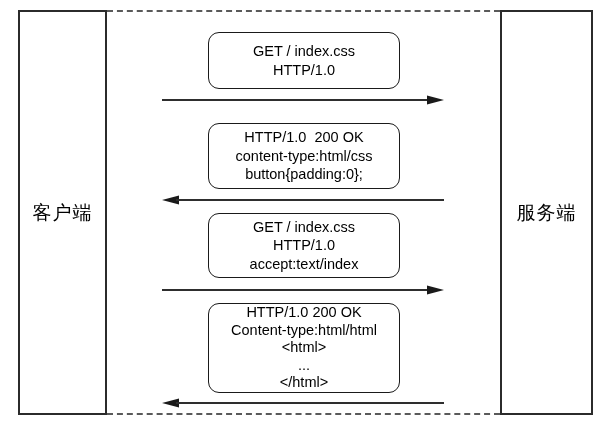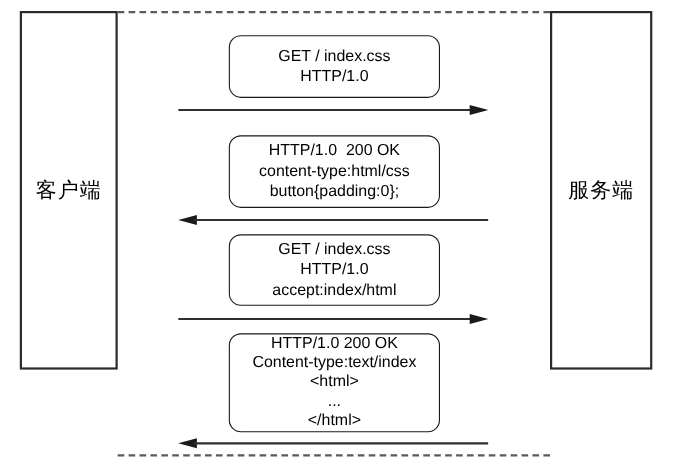--- a/index.html
+++ b/index.html
@@ -23,21 +23,21 @@
     height: 0;
     border-top: 2px dashed #5a5a5a;
   }
   .dash-top { top: 10px; }
   .dash-bottom { top: 413px; }
 
   
   .actor {
     position: absolute;
     top: 10px;
-    height: 326px;
+    height: 405px;
     background: #ffffff;
     border: 2px solid #2b2b2b;
     box-sizing: border-box;
     display: flex;
     align-items: center;
     justify-content: center;
     font-size: 19px;
     color: #000000;
     letter-spacing: 1px;
   }
@@ -117,30 +117,30 @@
     <div class="msg-line">button{padding:0};</div>
   </div>
   <svg class="arrow arrow-2" viewBox="0 0 282 12" xmlns="http://www.w3.org/2000/svg">
     <polygon points="0,6 17,1.5 17,10.5"></polygon>
     <line x1="14" y1="6" x2="282" y2="6"></line>
   </svg>
 
   <div class="msg msg-3">
     <div class="msg-line">GET / index.css</div>
     <div class="msg-line">HTTP/1.0</div>
-    <div class="msg-line">accept:index/html</div>
+    <div class="msg-line">accept:text/index</div>
   </div>
   <svg class="arrow arrow-3" viewBox="0 0 282 12" xmlns="http://www.w3.org/2000/svg">
     <line x1="0" y1="6" x2="268" y2="6"></line>
     <polygon points="282,6 265,1.5 265,10.5"></polygon>
   </svg>
 
   <div class="msg msg-4">
     <div class="msg-line">HTTP/1.0 200 OK</div>
-    <div class="msg-line">Content-type:text/index</div>
+    <div class="msg-line">Content-type:html/html</div>
     <div class="msg-line">&lt;html&gt;</div>
     <div class="msg-line">...</div>
     <div class="msg-line">&lt;/html&gt;</div>
   </div>
   <svg class="arrow arrow-4" viewBox="0 0 282 12" xmlns="http://www.w3.org/2000/svg">
     <polygon points="0,6 17,1.5 17,10.5"></polygon>
     <line x1="14" y1="6" x2="282" y2="6"></line>
   </svg>
 
 </div>

